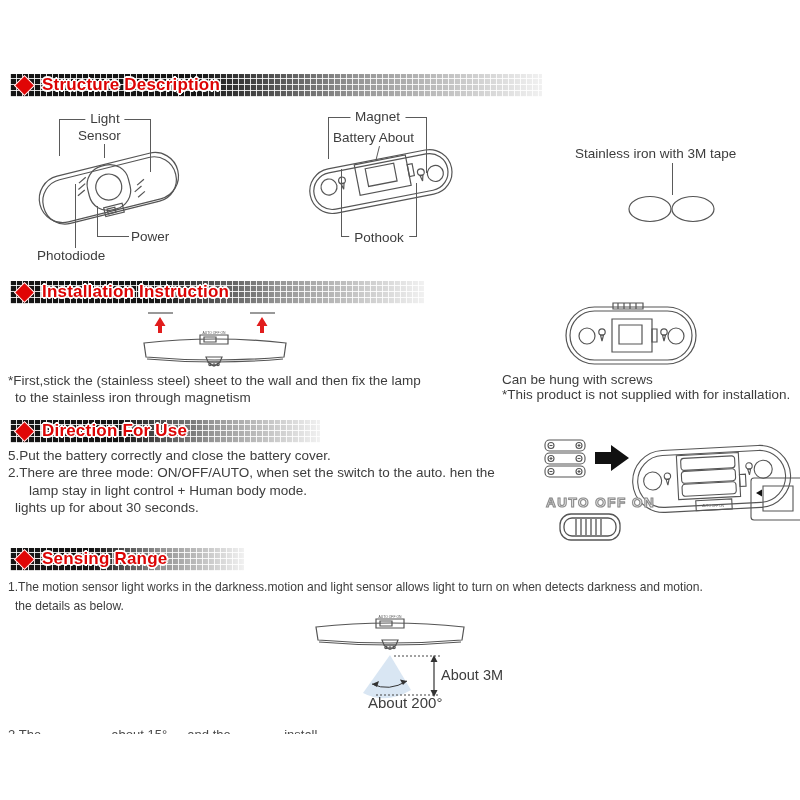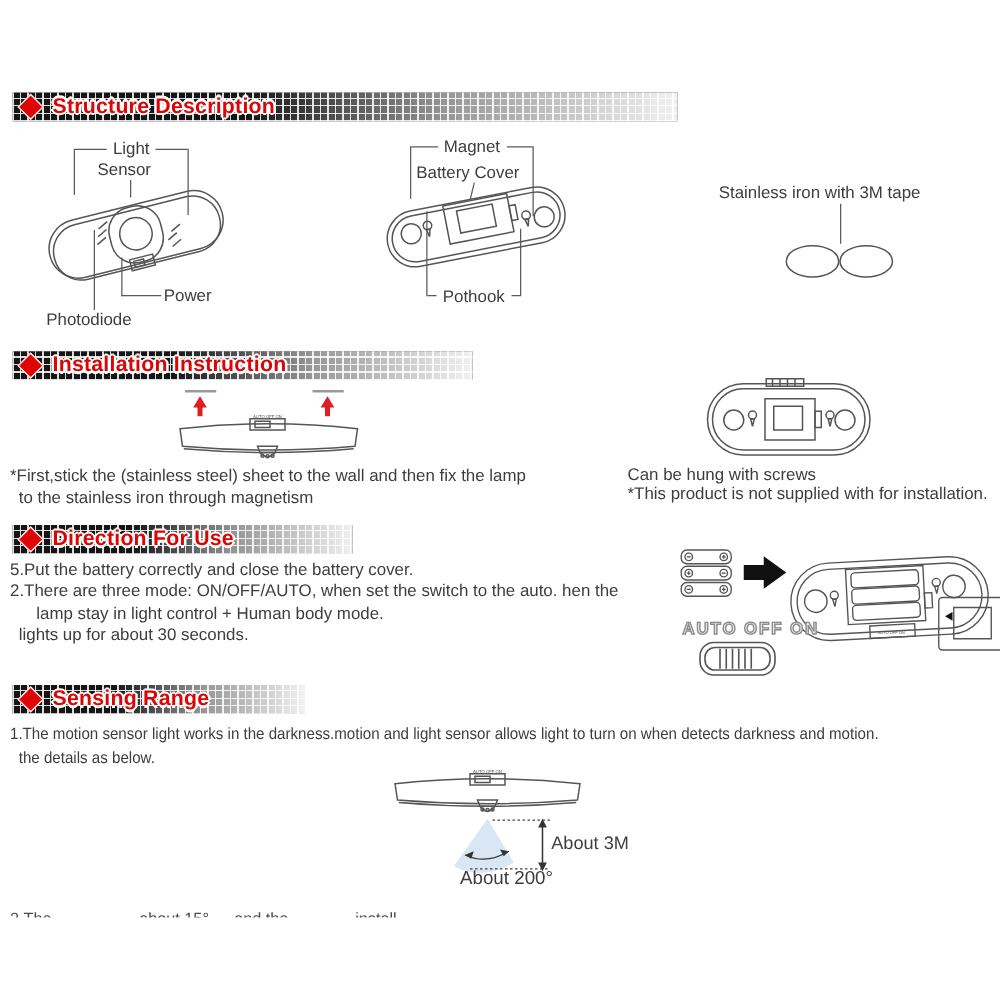--- a/index.html
+++ b/index.html
@@ -101,39 +101,39 @@
       <circle cx="130" cy="40" r="8"></circle>
     </g>
   </svg>
 
   <div class="bracket" style="left:329px;top:117px;width:97px;">
     <i class="l" style="height:42px"></i>
     <i class="r" style="height:56px"></i>
     <span>Magnet</span>
   </div>
 
-  <div class="small-label" style="left:333px;top:130px;">Battery Cover</div>
+  <div class="small-label" style="left:333px;top:130px;">Battery About</div>
   <div class="slant" style="left:379px;top:146px;height:14px;transform:rotate(14deg);"></div>
 
   <div class="bracket inv" style="left:342px;top:168px;width:74px;height:68px;">
     <i class="l" style="height:68px"></i>
     <i class="r" style="height:54px"></i>
     <span>Pothook</span>
   </div>
 
   <div class="txt" style="left:575px;top:146px;">Stainless iron with 3M tape</div>
   <div class="vline" style="left:672px;top:163px;height:32px;"></div>
   <svg style="left:625px;top:193px;" width="95" height="34" viewBox="0 0 95 34">
     <g stroke="#555" fill="none" stroke-width="1.2">
       <ellipse cx="25" cy="16" rx="21" ry="12.5"></ellipse>
       <ellipse cx="68" cy="16" rx="21" ry="12.5"></ellipse>
     </g>
   </svg>
 
-  <div class="sec-hdr" style="left:10px;top:281px;width:368px;">
+  <div class="sec-hdr" style="left:10px;top:281px;width:368px;padding-left:46px;">
     <div class="checker"></div>
     <div class="fade"></div>
     <div class="diamond"></div>
     <div class="hdr-text">Installation Instruction</div>
   </div>
 
   <svg style="left:140px;top:307px;" width="150" height="64" viewBox="0 0 150 64">
     <g stroke="#999" stroke-width="2">
         <path d="M8,6 h25 M110,6 h25"></path>
       </g>
@@ -171,21 +171,21 @@
       <rect x="59" y="25" width="23" height="19"></rect>
       <rect x="92" y="29" width="5" height="13"></rect>
       <circle cx="104" cy="32" r="3.2"></circle>
         <path d="M102.5,35 l3,0 l-1.5,6 z"></path>
       <circle cx="116" cy="36" r="8"></circle>
     </g>
   </svg>
   <div class="txt" style="left:502px;top:372px;">Can be hung with screws</div>
   <div class="txt" style="left:502px;top:387px;">*This product is not supplied with for installation.</div>
 
-  <div class="sec-hdr" style="left:10px;top:420px;width:272px;">
+  <div class="sec-hdr" style="left:10px;top:420px;width:310px;">
     <div class="checker"></div>
     <div class="fade"></div>
     <div class="diamond"></div>
     <div class="hdr-text">Direction For Use</div>
   </div>
 
   <div style="position:absolute;left:8px;top:447px;font-size:13.5px;line-height:17.4px;">
     <div>5.Put the battery correctly and close the battery cover.</div>
     <div>2.There are three mode: ON/OFF/AUTO, when set the switch to the auto. hen the</div>
     <div style="margin-left:21px;">lamp stay in light control + Human body mode.</div>

